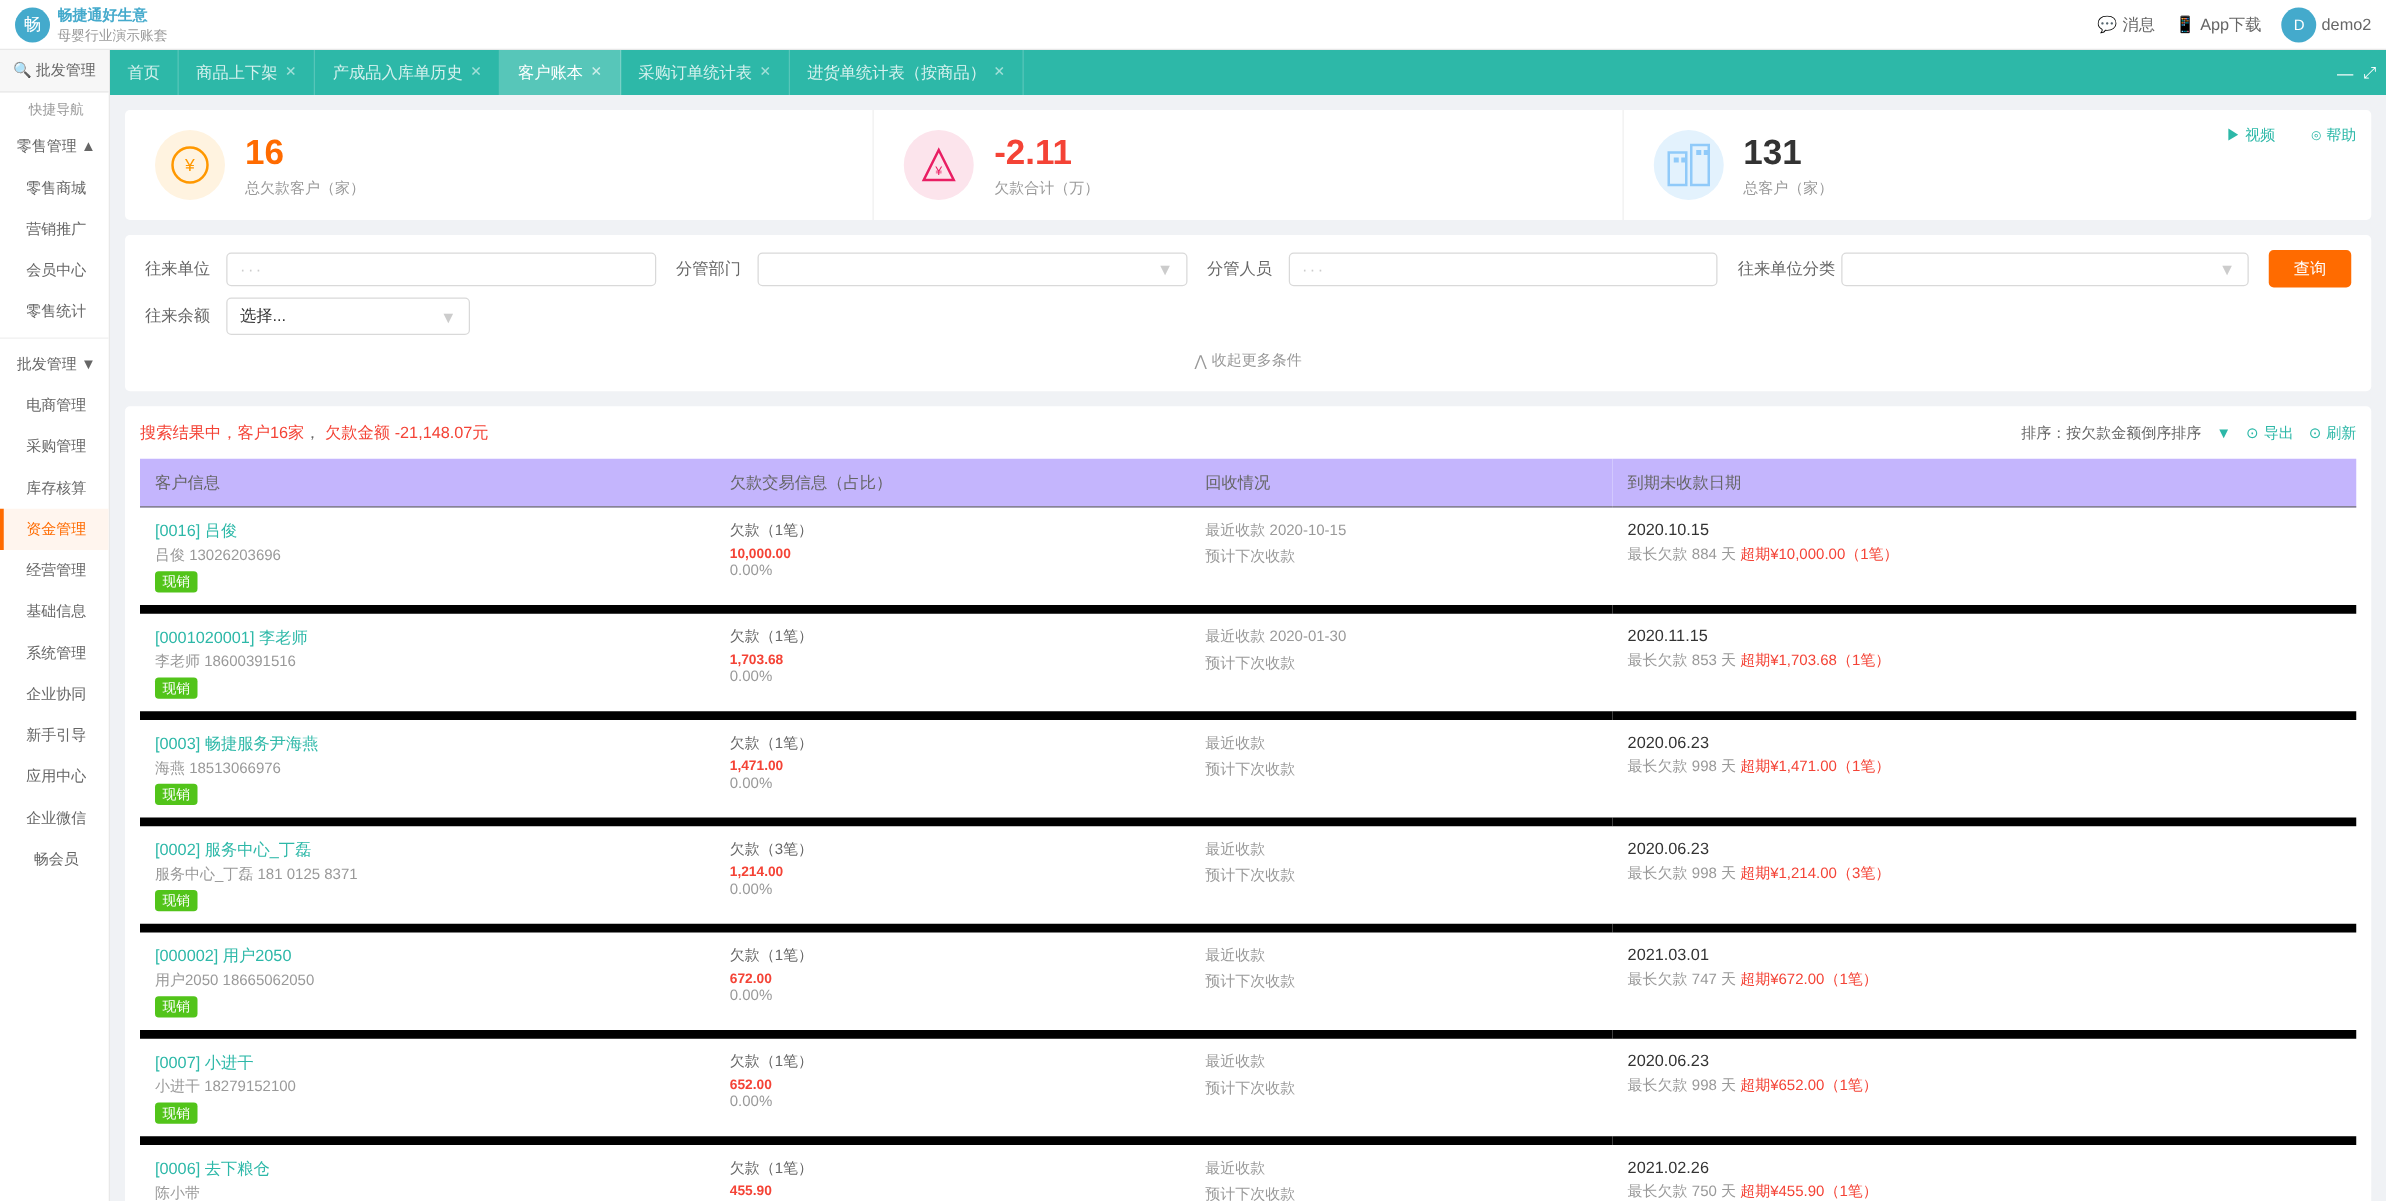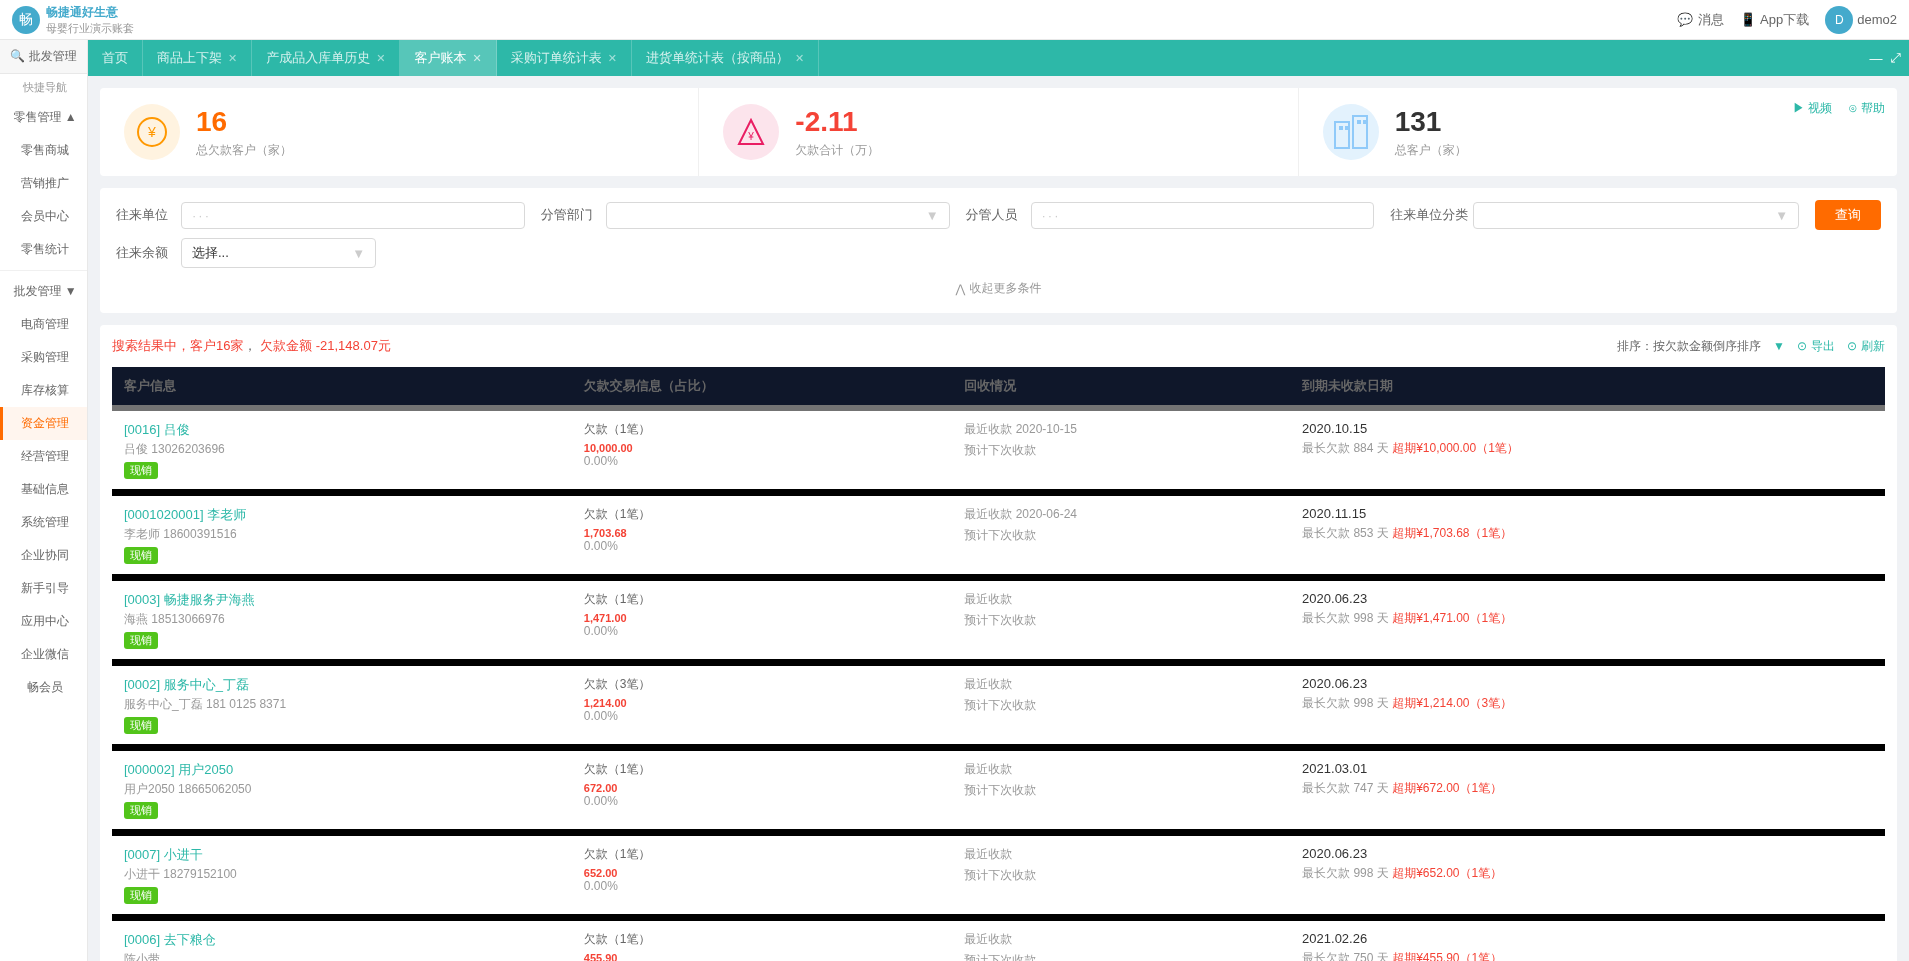--- a/index.html
+++ b/index.html
@@ -48,21 +48,21 @@
     .stat-icon { width: 56px; height: 56px; border-radius: 50%; display: flex; align-items: center; justify-content: center; font-size: 24px; }
     .stat-icon.orange { background: #fff3e0; color: #ff9800; }
     .stat-icon.pink { background: #fce4ec; color: #e91e63; }
     .stat-icon.blue { background: #e3f2fd; color: #2196f3; }
     .stat-info { display: flex; flex-direction: column; gap: 4px; }
     .stat-number { font-size: 28px; font-weight: bold; }
     .stat-number.orange { color: #ff6b00; }
     .stat-number.red { color: #f44336; }
     .stat-number.dark { color: #333; }
     .stat-label { font-size: 12px; color: #999; }
-    .stat-card-actions { position: absolute; top: 12px; right: 12px; display: flex; gap: 16px; font-size: 12px; color: #2db8a8; }
+    .stat-card-actions { position: absolute; top: 12px; right: 12px; display: flex; gap: 28px; font-size: 12px; color: #2db8a8; }
 
     
     .filter-area { background: #fff; border-radius: 4px; padding: 12px 16px; margin-bottom: 12px; }
     .filter-row { display: flex; align-items: center; gap: 16px; margin-bottom: 8px; }
     .filter-item { display: flex; align-items: center; gap: 5px; flex: 1; }
     .filter-label { font-size: 13px; color: #666; white-space: nowrap; min-width: 60px; }
     .filter-input { flex: 1; border: 1px solid #d9d9d9; border-radius: 4px; padding: 5px 10px; font-size: 13px; display: flex; align-items: center; justify-content: space-between; cursor: pointer; background: #fff; }
     .filter-input .dots { color: #ccc; letter-spacing: 2px; }
     .filter-select { flex: 1; border: 1px solid #d9d9d9; border-radius: 4px; padding: 5px 10px; font-size: 13px; display: flex; align-items: center; justify-content: space-between; cursor: pointer; background: #fff; }
     .filter-select .arrow { color: #ccc; }
@@ -72,21 +72,21 @@
     
     .results-area { background: #fff; border-radius: 4px; padding: 12px; }
     .results-header { display: flex; align-items: center; justify-content: space-between; margin-bottom: 12px; }
     .results-summary { font-size: 13px; color: #666; }
     .results-summary span { color: #f44336; }
     .results-actions { display: flex; align-items: center; gap: 12px; font-size: 12px; color: #666; }
     .results-actions .action-btn { display: flex; align-items: center; gap: 4px; cursor: pointer; color: #2db8a8; }
 
     
     .data-table { width: 100%; border-collapse: collapse; }
-    .data-table th { background: #0f172a; padding: 10px 12px; text-align: left; font-size: 13px; color: #666; font-weight: bold; border-bottom: 6px solid #737373; }
+    .data-table th { background: #c4b5fd; padding: 10px 12px; text-align: left; font-size: 13px; color: #666; font-weight: normal; border-bottom: 1px solid #737373; }
     .data-table td { padding: 10px 12px; border-bottom: 7px solid #000000; vertical-align: top; }
     .customer-name { color: #2db8a8; cursor: pointer; font-size: 13px; }
     .customer-code { color: #2db8a8; }
     .customer-sub { font-size: 12px; color: #999; margin-top: 2px; }
     .customer-tag { display: inline-block; background: #52c41a; color: white; font-size: 11px; padding: 1px 6px; border-radius: 3px; margin-top: 4px; }
     .debt-amount { color: #f44336; font-size: 11px; font-weight: bold; cursor: pointer; }
     .debt-desc { font-size: 12px; color: #666; margin-bottom: 4px; }
     .debt-pct { font-size: 12px; color: #999; }
     .recovery-date { font-size: 12px; color: #999; }
     .recovery-next { font-size: 12px; color: #999; margin-top: 4px; }
@@ -387,21 +387,21 @@
         </div>
         <div class="customer-sub">李老师  18600391516</div>
         <div><span class="customer-tag">现销</span></div>
       </td>
       <td>
         <div class="debt-desc">欠款（1笔）</div>
         <div class="debt-amount">1,703.68</div>
         <div class="debt-pct">0.00%</div>
       </td>
       <td>
-        <div class="recovery-date">最近收款   2020-06-24</div>
+        <div class="recovery-date">最近收款   2020-01-30</div>
         <div class="recovery-next">预计下次收款</div>
       </td>
       <td>
         <div class="overdue-date">2020.11.15</div>
         <div class="overdue-days">
           最长欠款 853 天 <span class="overdue-amount">超期¥1,703.68（1笔）</span>
         </div>
       </td>
     </tr>
                 <tr>

